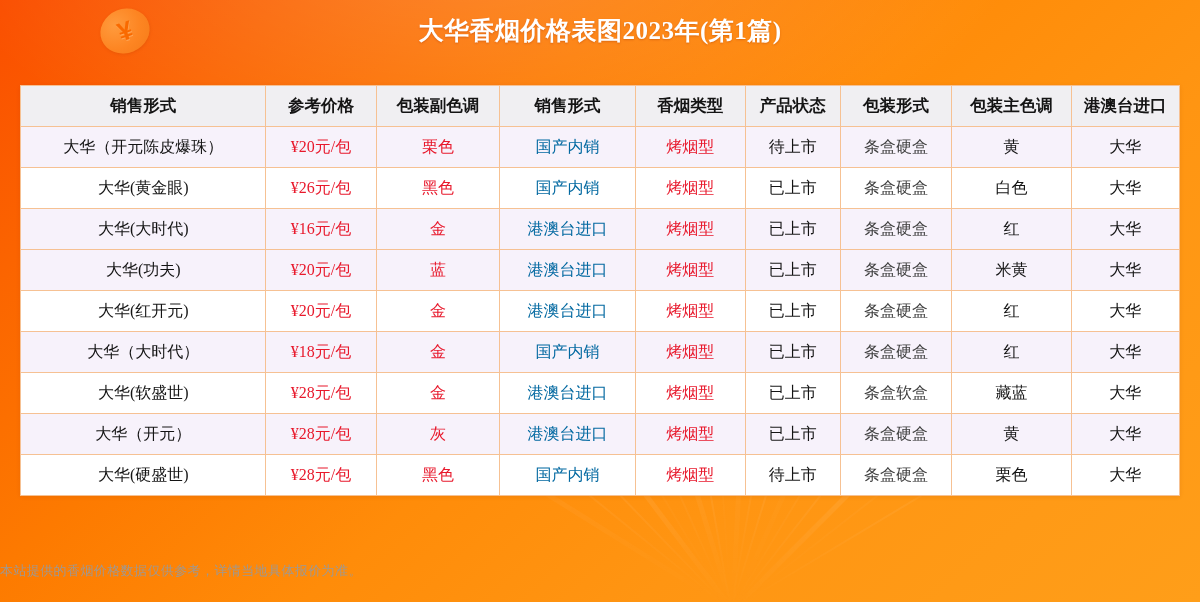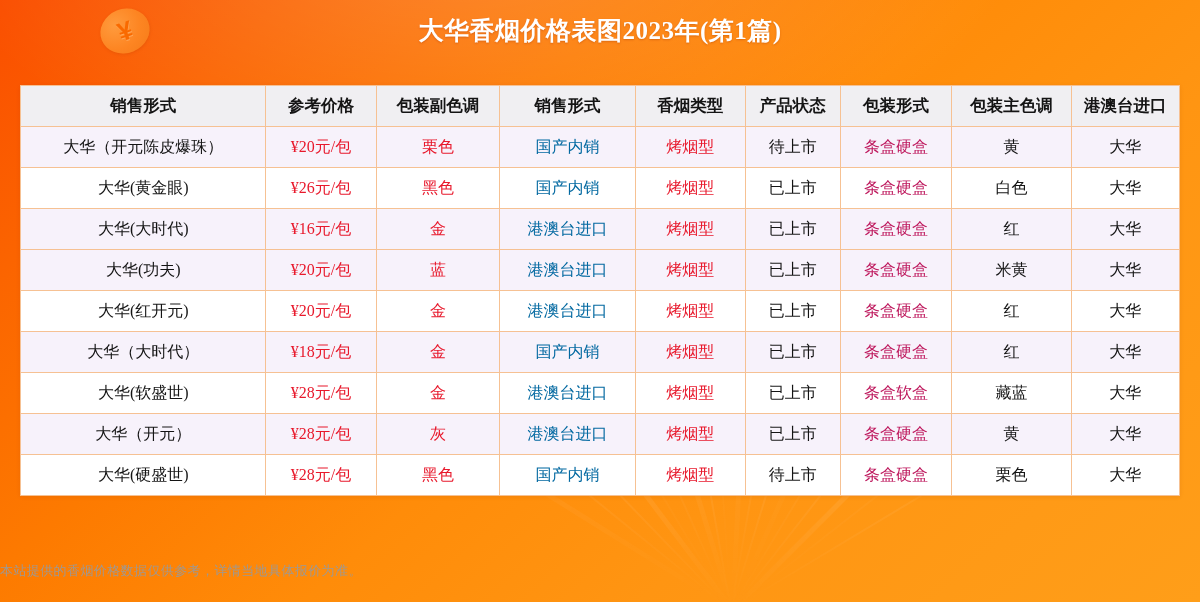--- a/index.html
+++ b/index.html
@@ -117,21 +117,21 @@
   }
   table.price-table tbody tr.even td {
     background: #ffffff;
   }
   td.c-name   { color: #141414; }
   td.c-price  { color: #e8192c; }
   td.c-subhue { color: #e8192c; }
   td.c-sale   { color: #0369a1; }
   td.c-type   { color: #e8192c; }
   td.c-status { color: #141414; }
-  td.c-pack   { color: #be185d; }
+  td.c-pack   { color: #404040; }
   td.c-mainhue{ color: #141414; }
   td.c-brand  { color: #141414; margin-top: 8px; }
 
   .footer-note {
     position: absolute;
     left: 0;
     right: 0;
     bottom: 22px;
     text-align: left;
     color: #9a9a9a;

